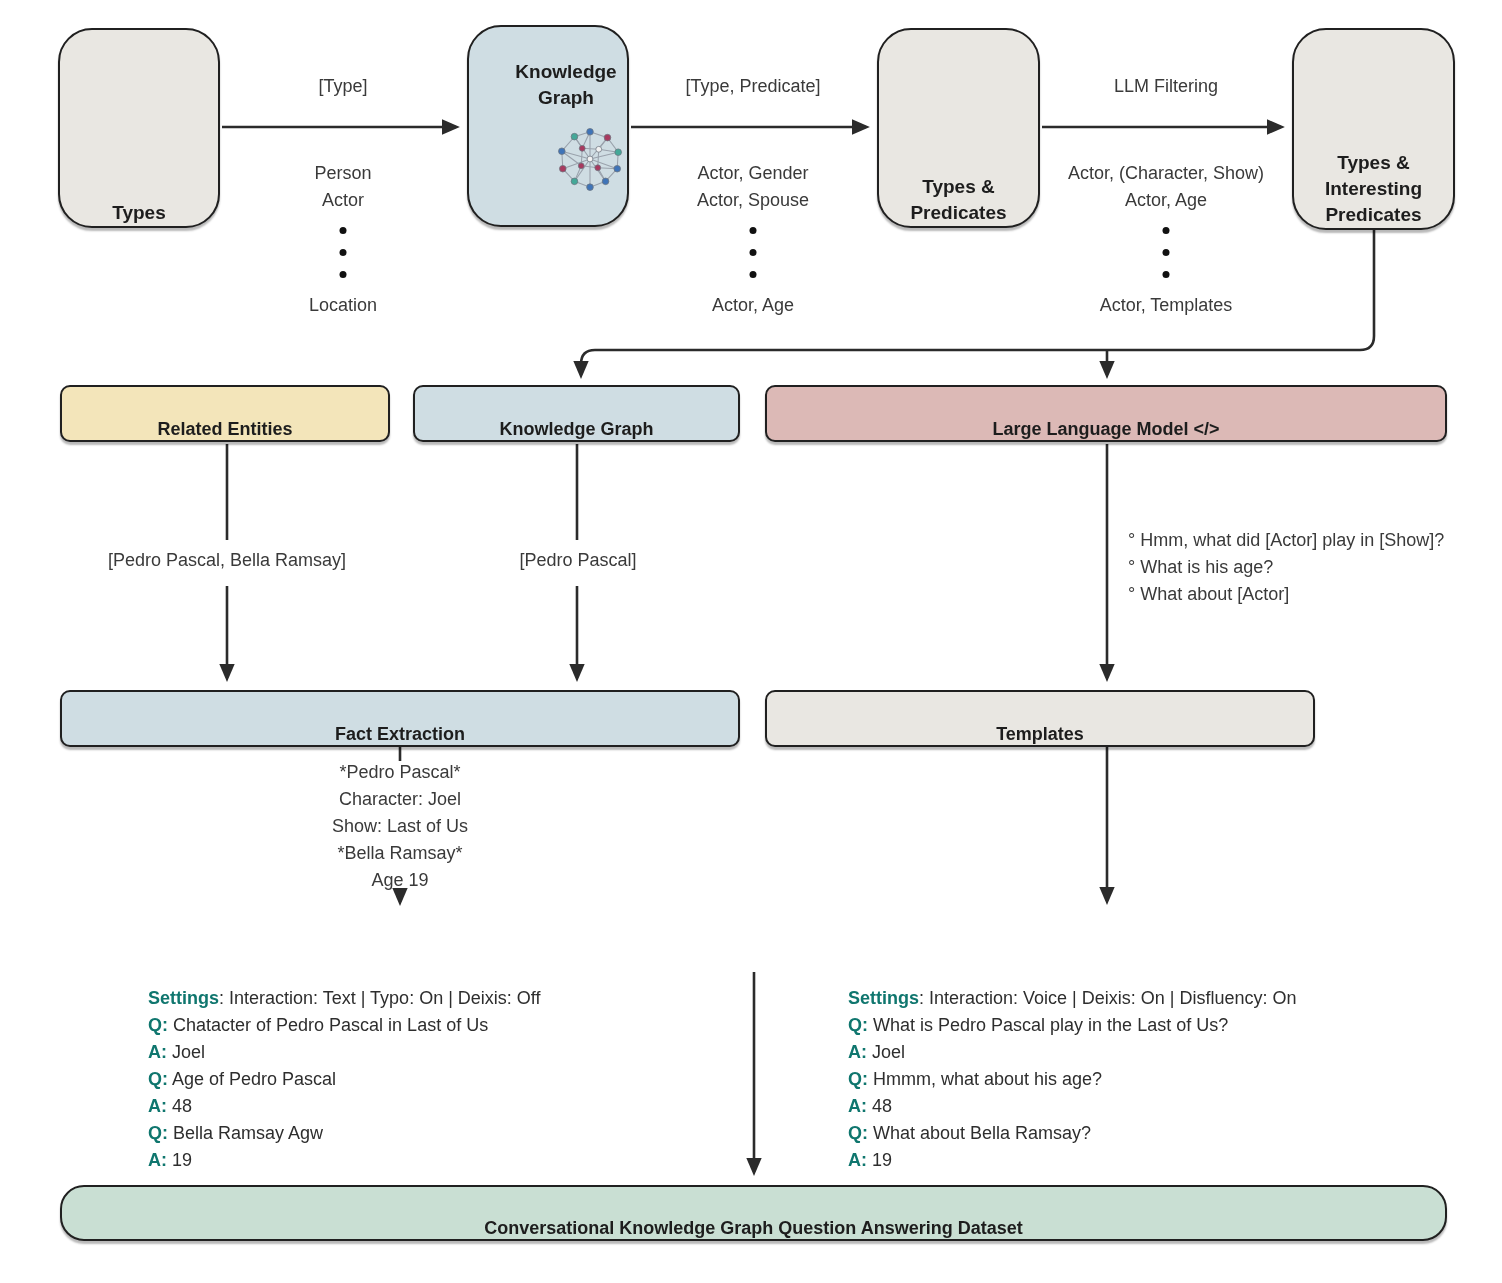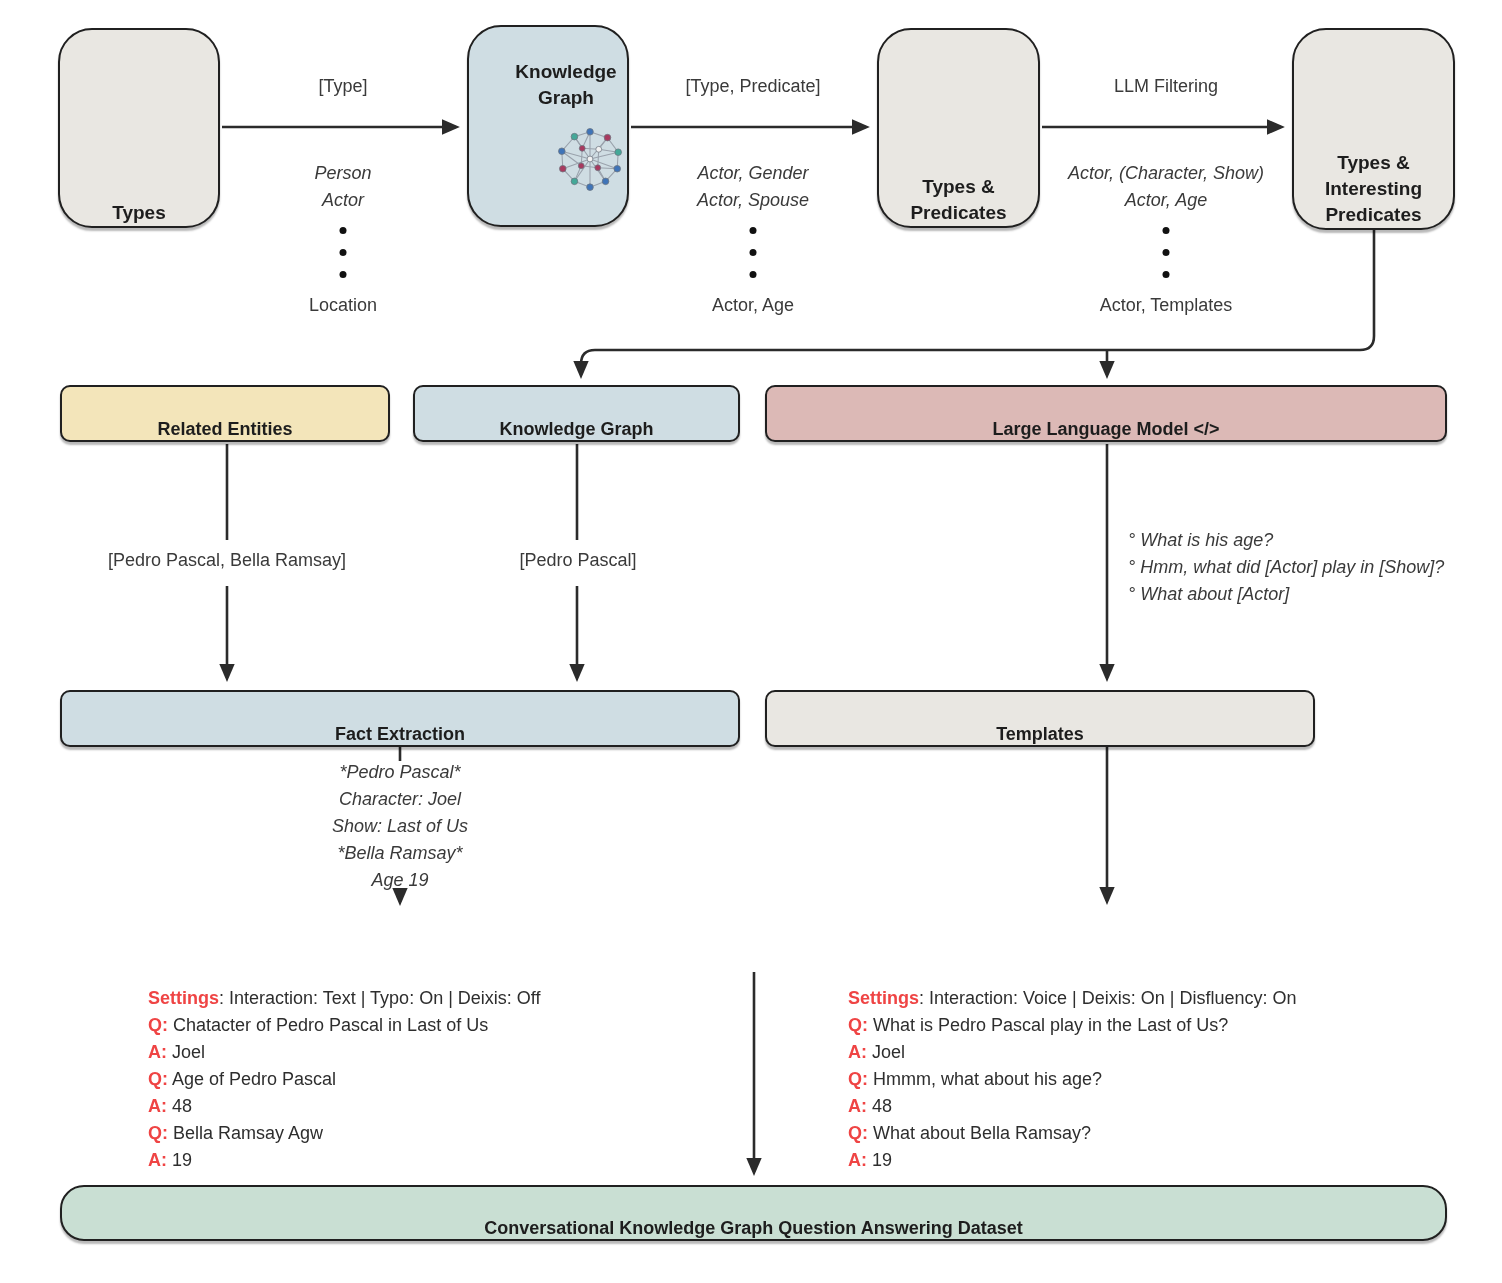--- a/index.html
+++ b/index.html
@@ -21,27 +21,27 @@
   .bar    { border-radius:10px; font-size:18px; height:57px; }
 
   .gray   { background:#e9e7e2; }
   .blue   { background:#cfdde3; }
   .yellow { background:#f3e5ba; }
   .pink   { background:#dcb9b6; }
   .green  { background:#c9dfd3;border-radius:24px; }
 
   .lbl { font-size:18px; color:#3a3a3a; white-space:nowrap; }
   .center { transform:translateX(-50%); text-align:center; }
-  .list { line-height:27px;font-style:italic; }
+  .list { line-height:27px; }
 
   .dotcol { display:flex; flex-direction:column; gap:15px; align-items:center; transform:translateX(-50%); }
   .dot { width:7px; height:7px; background:#111; border-radius:50%; }
 
   .qa { font-size:18px; line-height:27px; color:#2e2e2e; }
-  .qa b { color:#ef4444; }
+  .qa b { color:#0f766e; }
 </style>
 </head>
 <body>
 
 <div class="canvas">
 
   <svg class="overlay" width="1502" height="1283" viewBox="0 0 1502 1283">
     <defs>
       <marker id="ah" markerWidth="7" markerHeight="6" refX="5.5" refY="3" orient="auto">
         <path d="M0,0 L7,3 L0,6 Z" fill="#2b2b2b"></path>
@@ -148,22 +148,22 @@
     <span>Knowledge Graph</span>
   </div>
   <div class="node bar pink" style="left:765px;top:385px;width:682px">
     <span>Large Language Model &lt;/&gt;</span>
   </div>
 
   <div class="lbl center" style="left:227px;top:550px">[Pedro Pascal, Bella Ramsay]</div>
   <div class="lbl center" style="left:578px;top:550px">[Pedro Pascal]</div>
 
   <div class="lbl list" style="left:1128px;top:527px">
+    <div>° Hmm, what did [Actor] play in [Show]?</div>
     <div>° What is his age?</div>
-    <div>° Hmm, what did [Actor] play in [Show]?</div>
     <div>° What about [Actor]</div>
   </div>
 
   <div class="node bar blue" style="left:60px;top:690px;width:680px">
     <span>Fact Extraction</span>
   </div>
   <div class="node bar gray" style="left:765px;top:690px;width:550px">
     <span>Templates</span>
   </div>
 

